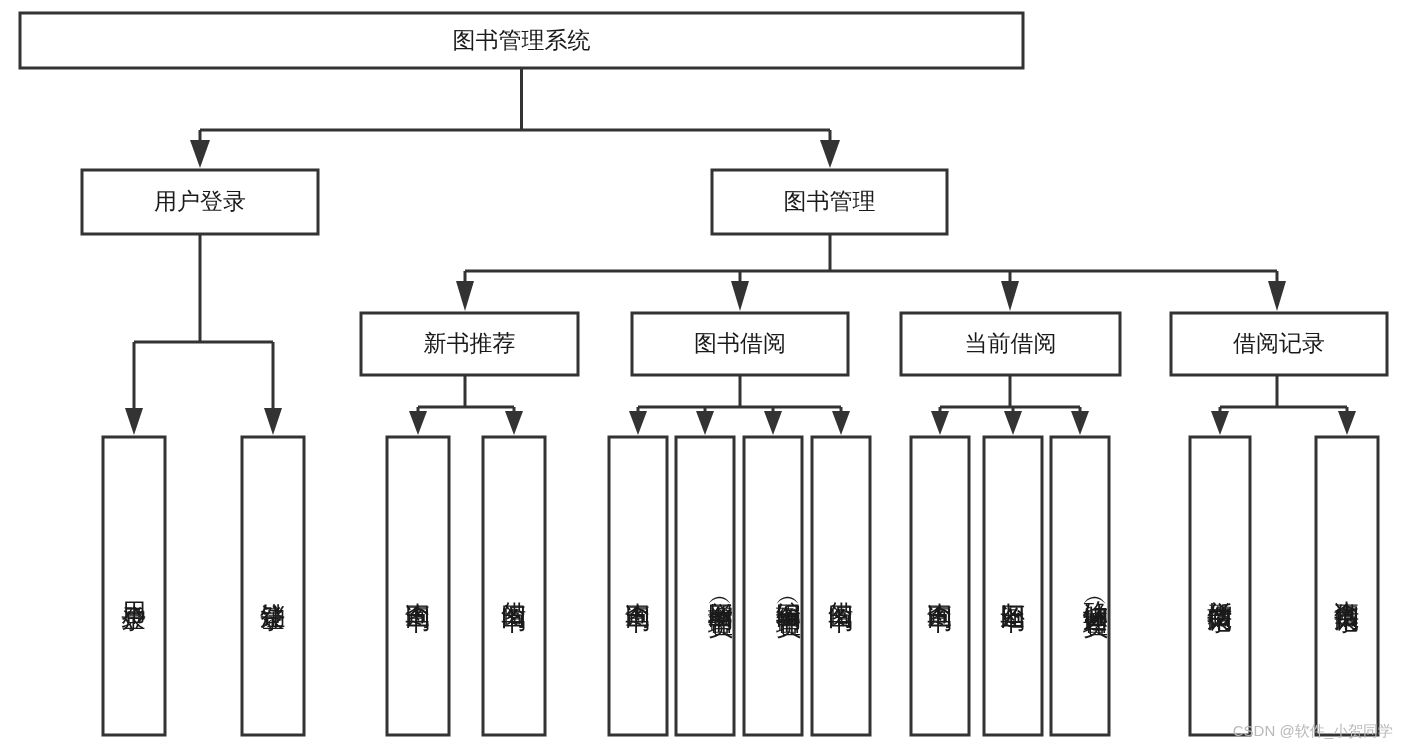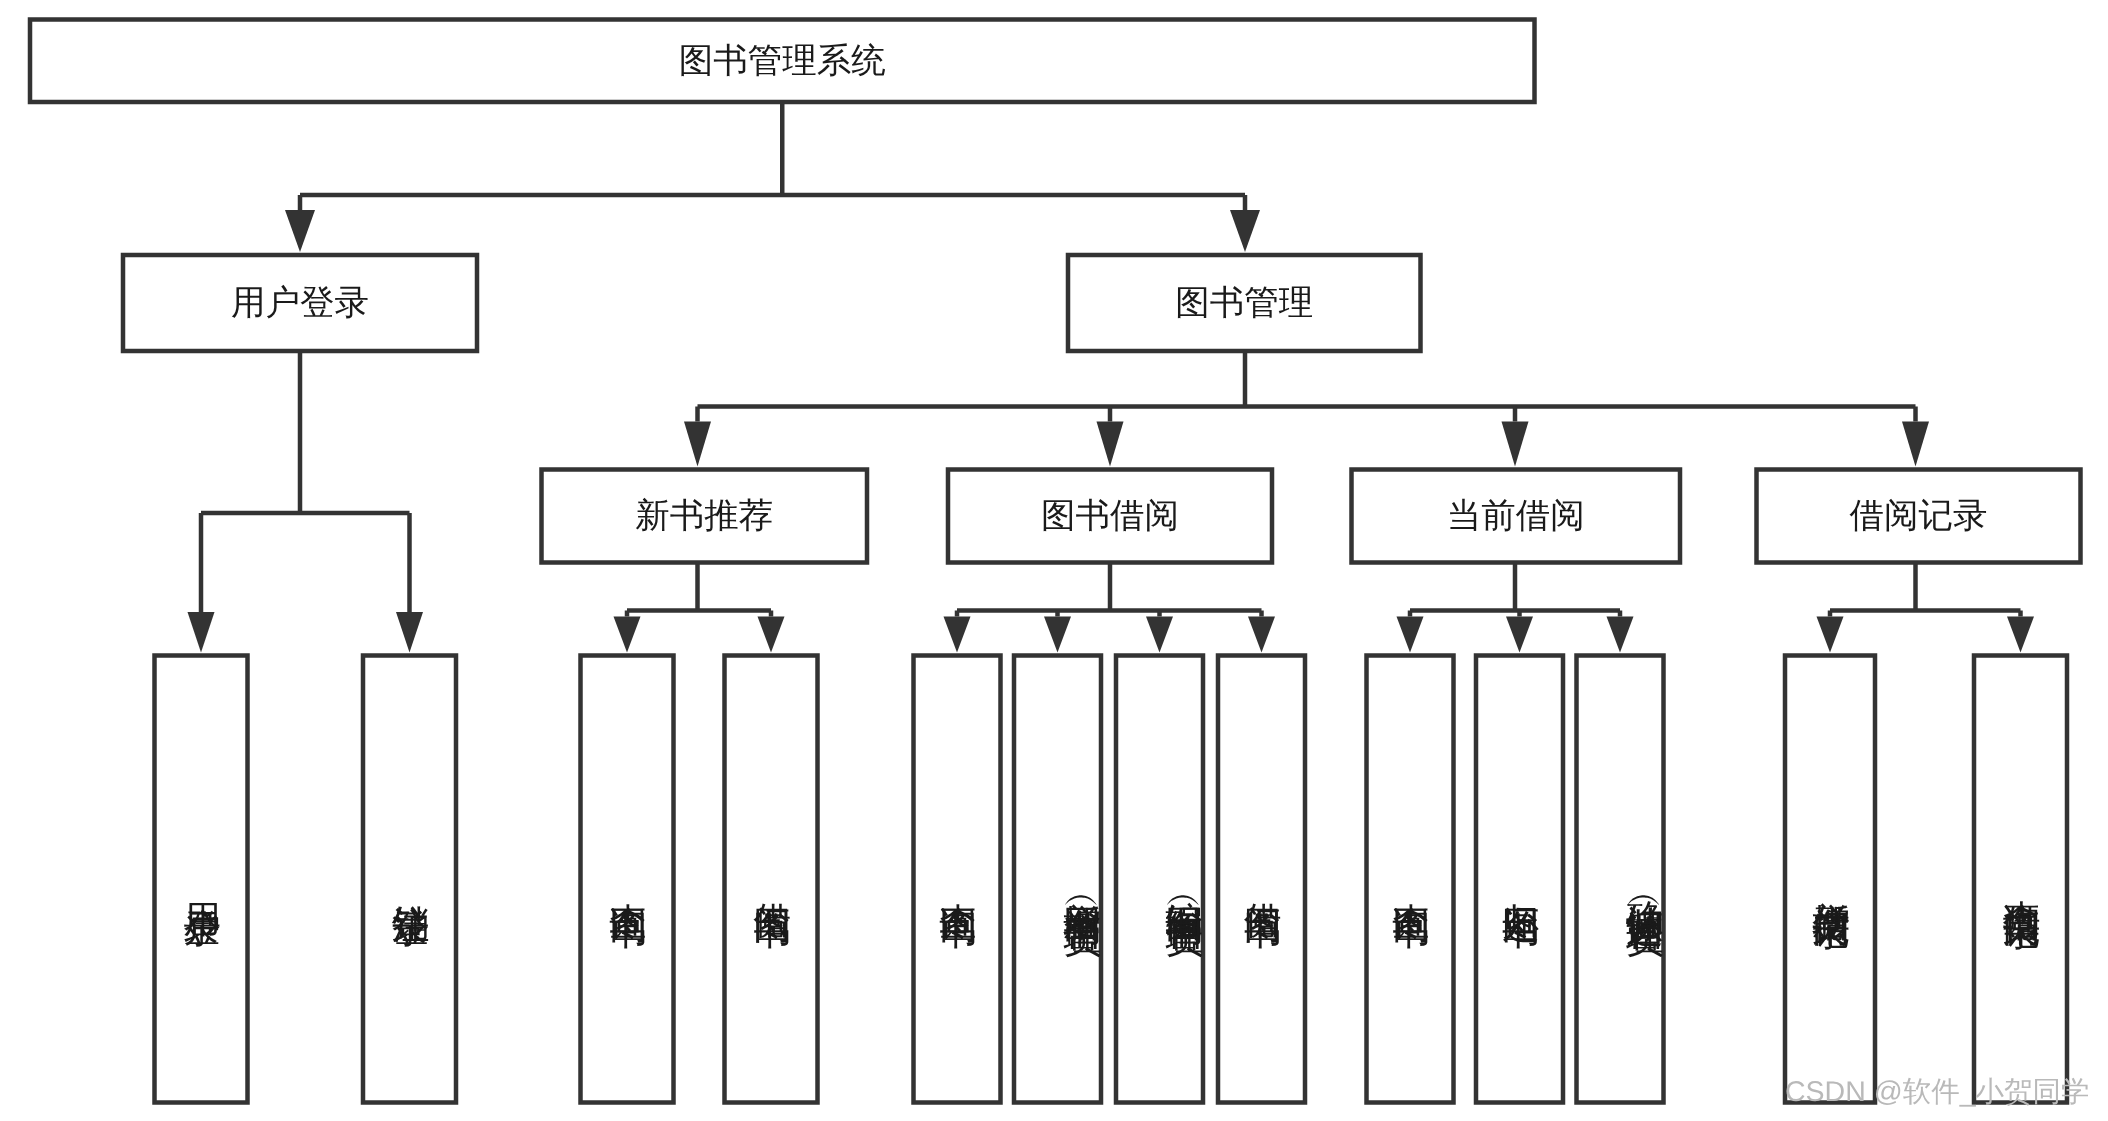--- a/index.html
+++ b/index.html
@@ -61,21 +61,21 @@
     justify-content: center;
     white-space: nowrap;
     pointer-events: none;
     user-select: none;
   }
   #watermark {
     position: absolute;
     right: 12px;
     bottom: 6px;
     font-family: "Liberation Sans", "DejaVu Sans", sans-serif;
-    font-size: 19px;
+    font-size: 15px;
     color: #b9b9b9;
     white-space: nowrap;
     user-select: none;
     margin-left: 39px;
   }
 </style>
 </head>
 <body>
 
 <div id="diagram-root">

